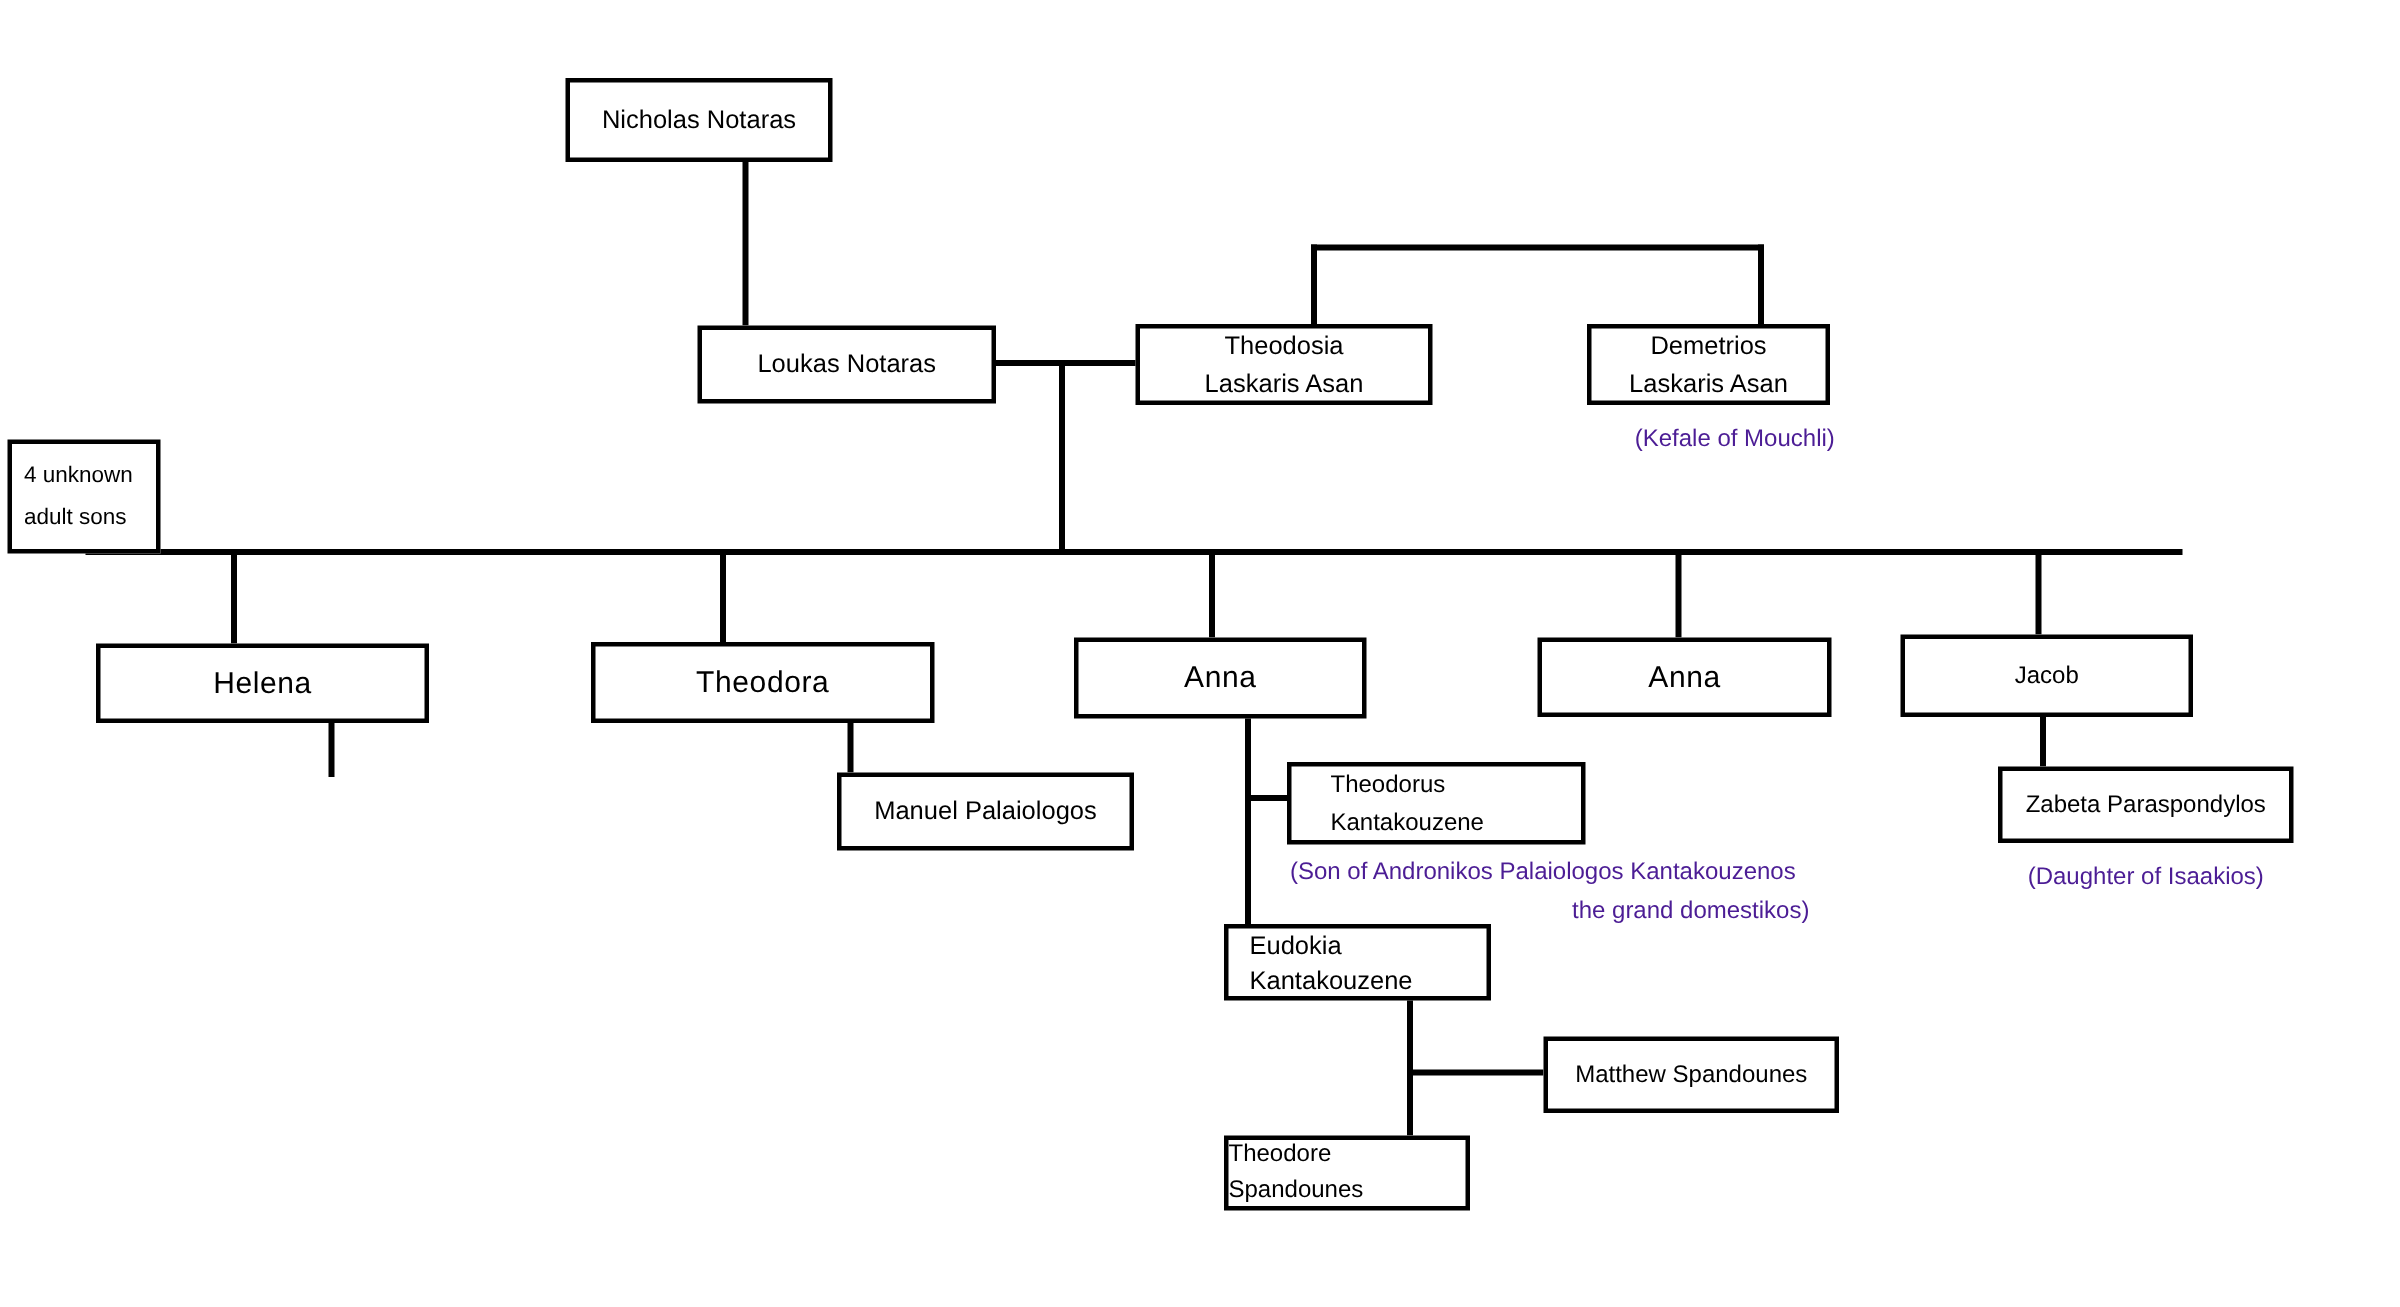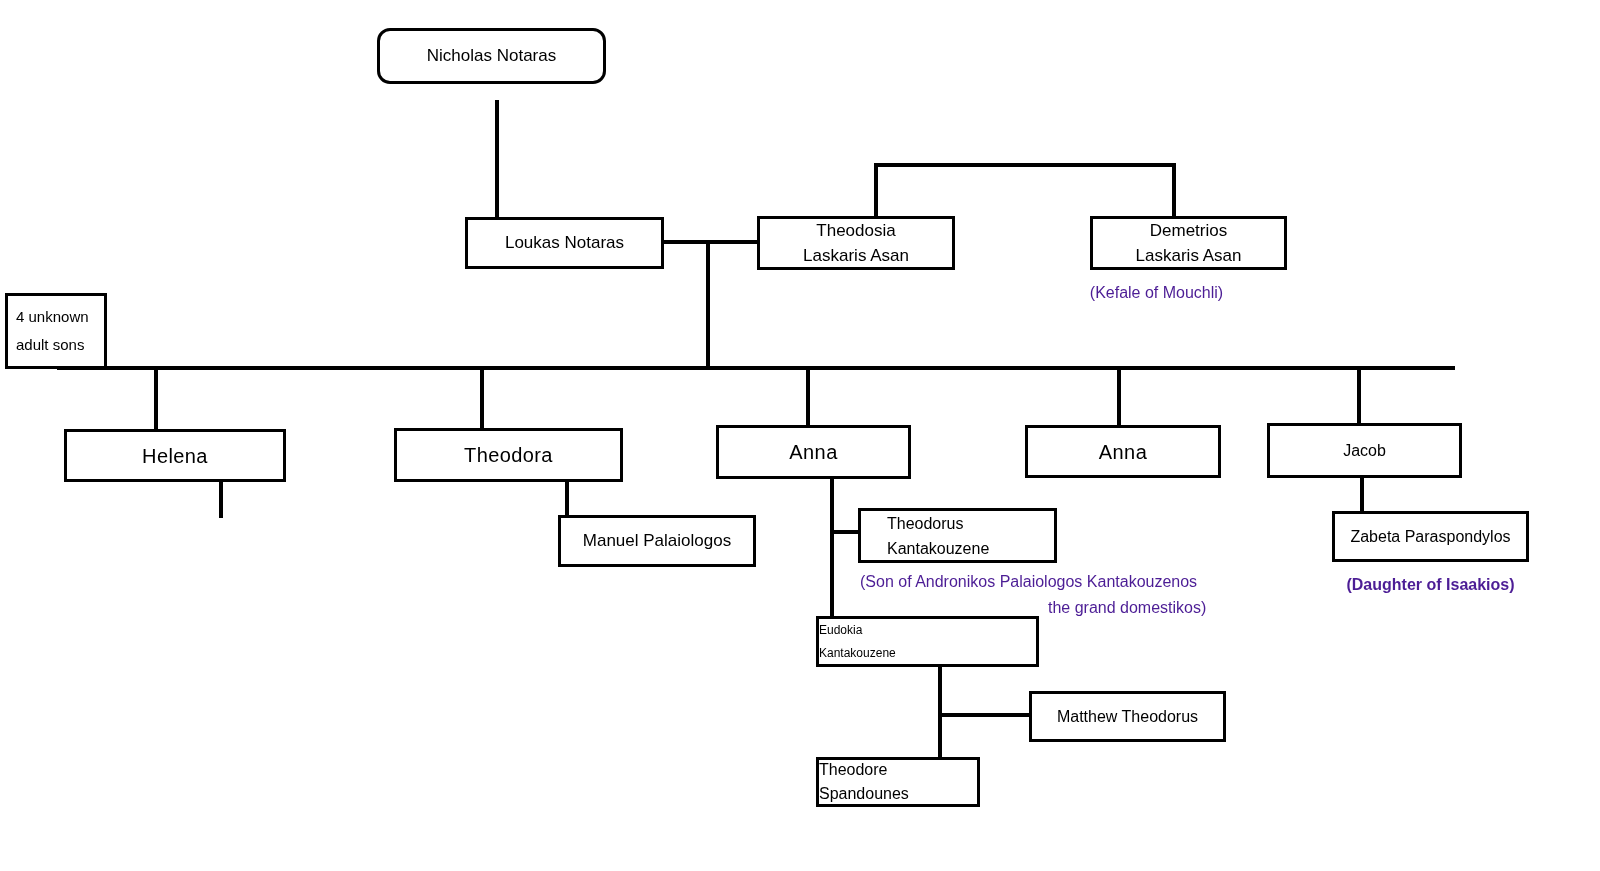--- a/index.html
+++ b/index.html
@@ -41,34 +41,34 @@
   .caption {
     position: absolute;
     font-size: 16px;
     line-height: 20px;
     white-space: nowrap;
     color: #4c1d95;
   }
   .caption.centered { text-align: center; }
 
   
-  .n-nicholas  { left: 377px;  top: 28px;  width: 229px; height: 56px; border-radius: 13px; }
+  .n-nicholas  { left: 377px;  top: 52px;  width: 178px; height: 56px; }
   .n-loukas    { left: 465px;  top: 217px; width: 199px; height: 52px; }
   .n-theodosia { left: 757px;  top: 216px; width: 198px; height: 54px; line-height: 25px; }
-  .n-demetrios { left: 1090px; top: 216px; width: 197px; height: 54px; line-height: 25px; }
+  .n-demetrios { left: 1058px; top: 216px; width: 162px; height: 54px; line-height: 25px; }
   .n-unknown   { left: 5px;    top: 293px; width: 102px; height: 76px; font-size: 15px; line-height: 28px; padding-left: 8px; }
   .n-helena    { left: 64px;   top: 429px; width: 222px; height: 53px; }
   .n-theodora  { left: 394px;  top: 428px; width: 229px; height: 54px; }
   .n-maria     { left: 716px;  top: 425px; width: 195px; height: 54px; }
   .n-anna      { left: 1025px; top: 425px; width: 196px; height: 53px; }
   .n-jacob     { left: 1267px; top: 423px; width: 195px; height: 55px; font-size: 16px; }
   .n-giorgio   { left: 209px;  top: 518px; width: 196px; height: 56px; font-size: 16px; line-height: 25px; }
   .n-manuel    { left: 558px;  top: 515px; width: 198px; height: 52px; }
   .n-theodorus { left: 858px;  top: 508px; width: 199px; height: 55px; font-size: 16px; line-height: 25px; padding-left: 26px; }
-  .n-eudokia   { left: 816px;  top: 616px; width: 223px; height: 51px; font-size: 12px; line-height: 23px; padding-left: 0; }
+  .n-eudokia   { left: 816px;  top: 616px; width: 178px; height: 51px; font-size: 17px; line-height: 23px; padding-left: 14px; }
   .n-matthew   { left: 1029px; top: 691px; width: 197px; height: 51px; font-size: 16px; }
   .n-theodore  { left: 816px;  top: 757px; width: 164px; height: 50px; font-size: 16px; line-height: 24px; }
   .n-zabeta    { left: 1332px; top: 511px; width: 197px; height: 51px; font-size: 16px; }
 
   
   .l-nicholas-loukas   { left: 495px;  top: 100px; width: 4px;    height: 117px; }
   .l-marriage-top      { left: 662px;  top: 240px; width: 97px;   height: 4px; }
   .l-bracket-h         { left: 874px;  top: 163px; width: 302px;  height: 4px; }
   .l-bracket-left-v    { left: 874px;  top: 163px; width: 4px;    height: 53px; }
   .l-bracket-right-v   { left: 1172px; top: 163px; width: 4px;    height: 53px; }
@@ -84,21 +84,21 @@
   .l-maria-down        { left: 830px;  top: 477px; width: 4px;    height: 139px; }
   .l-maria-theodorus   { left: 830px;  top: 530px; width: 28px;   height: 4px; }
   .l-eudokia-down      { left: 938px;  top: 665px; width: 4px;    height: 92px; }
   .l-eudokia-matthew   { left: 938px;  top: 713px; width: 91px;   height: 4px; }
   .l-jacob-zabeta      { left: 1360px; top: 476px; width: 4px;    height: 35px; }
 
   
   .c-kefale   { left: 1058px; top: 283px; width: 197px; }
   .c-son1     { left: 860px;  top: 572px; }
   .c-son2     { left: 1048px; top: 598px; }
-  .c-daughter { left: 1332px; top: 575px; width: 197px; font-weight: bold; }
+  .c-daughter { left: 1332px; top: 575px; width: 197px; }
 </style>
 </head>
 <body>
 
 <div id="canvas">
 
   <div class="line l-nicholas-loukas"></div>
   <div class="line l-marriage-top"></div>
   <div class="line l-bracket-h"></div>
   <div class="line l-bracket-left-v"></div>
@@ -129,21 +129,21 @@
   <div class="node big n-helena">Helena</div>
   <div class="node big n-theodora">Theodora</div>
   <div class="node big n-maria">Anna</div>
   <div class="node big n-anna">Anna</div>
   <div class="node n-jacob">Jacob</div>
   <div class="node n-manuel">Manuel Palaiologos</div>
   <div class="node left n-theodorus">Theodorus
 Kantakouzene</div>
   <div class="node left n-eudokia">Eudokia
 Kantakouzene</div>
-  <div class="node n-matthew">Matthew Theodorus</div>
+  <div class="node n-matthew">Matthew Spandounes</div>
   <div class="node left n-theodore">Theodore
 Spandounes</div>
   <div class="node n-zabeta">Zabeta Paraspondylos</div>
 
   <div class="caption centered c-kefale">(Kefale of Mouchli)</div>
   <div class="caption c-son1">(Son of Andronikos Palaiologos Kantakouzenos</div>
   <div class="caption c-son2">the grand domestikos)</div>
   <div class="caption centered c-daughter">(Daughter of Isaakios)</div>
 
 </div>

